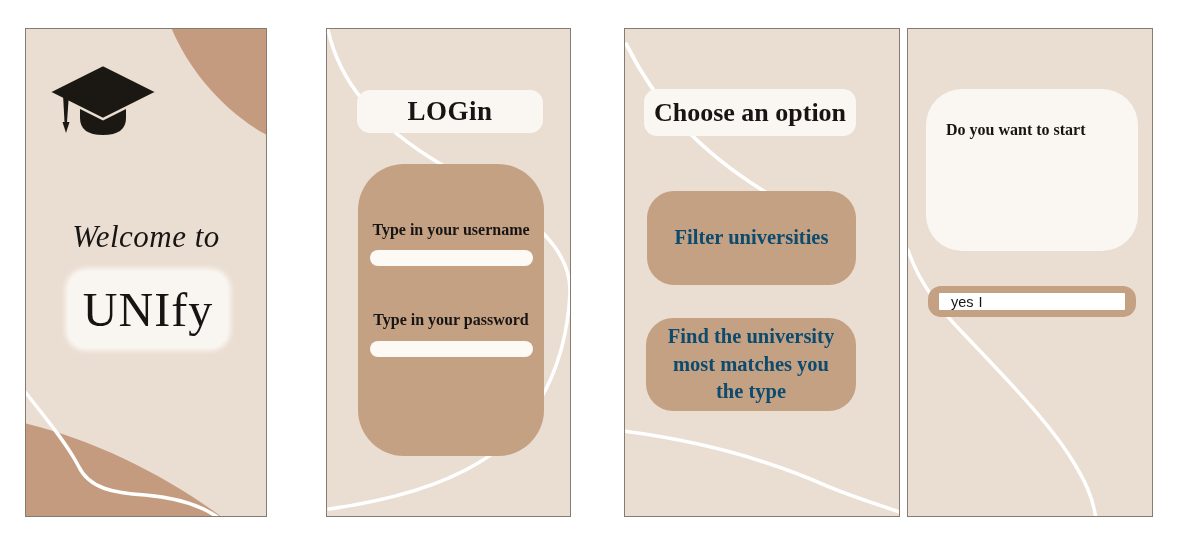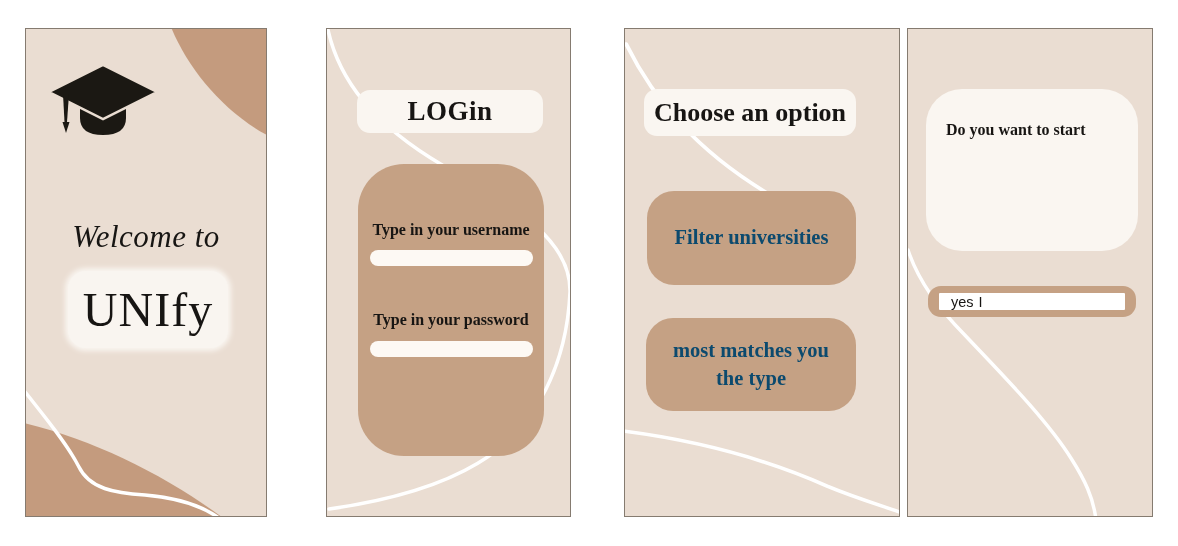--- a/index.html
+++ b/index.html
@@ -128,20 +128,21 @@
       <path class="whiteline" d="M1,15 C26,72 64,122 127,165"></path>
       <path class="whiteline" d="M0,404 C68,414 130,434 180,459 C210,473 236,481 249,487"></path>
     </svg>
     <div class="titlebox">
       <span>Choose an option</span>
     </div>
     <button class="optbtn btn-filter">
       <span>Filter universities</span>
     </button>
     <button class="optbtn btn-match">
+      <span>Find the university</span>
       <span>most matches you</span>
       <span>the type</span>
     </button>
   </section>
 
   <section class="panel p4">
     <svg class="deco" viewBox="0 0 246 489" preserveAspectRatio="none">
       <path class="whiteline" d="M0,222 C10,252 30,280 57,307 C92,344 140,392 165,432 C179,454 186,470 189,489"></path>
     </svg>
     <div class="questionbox">

